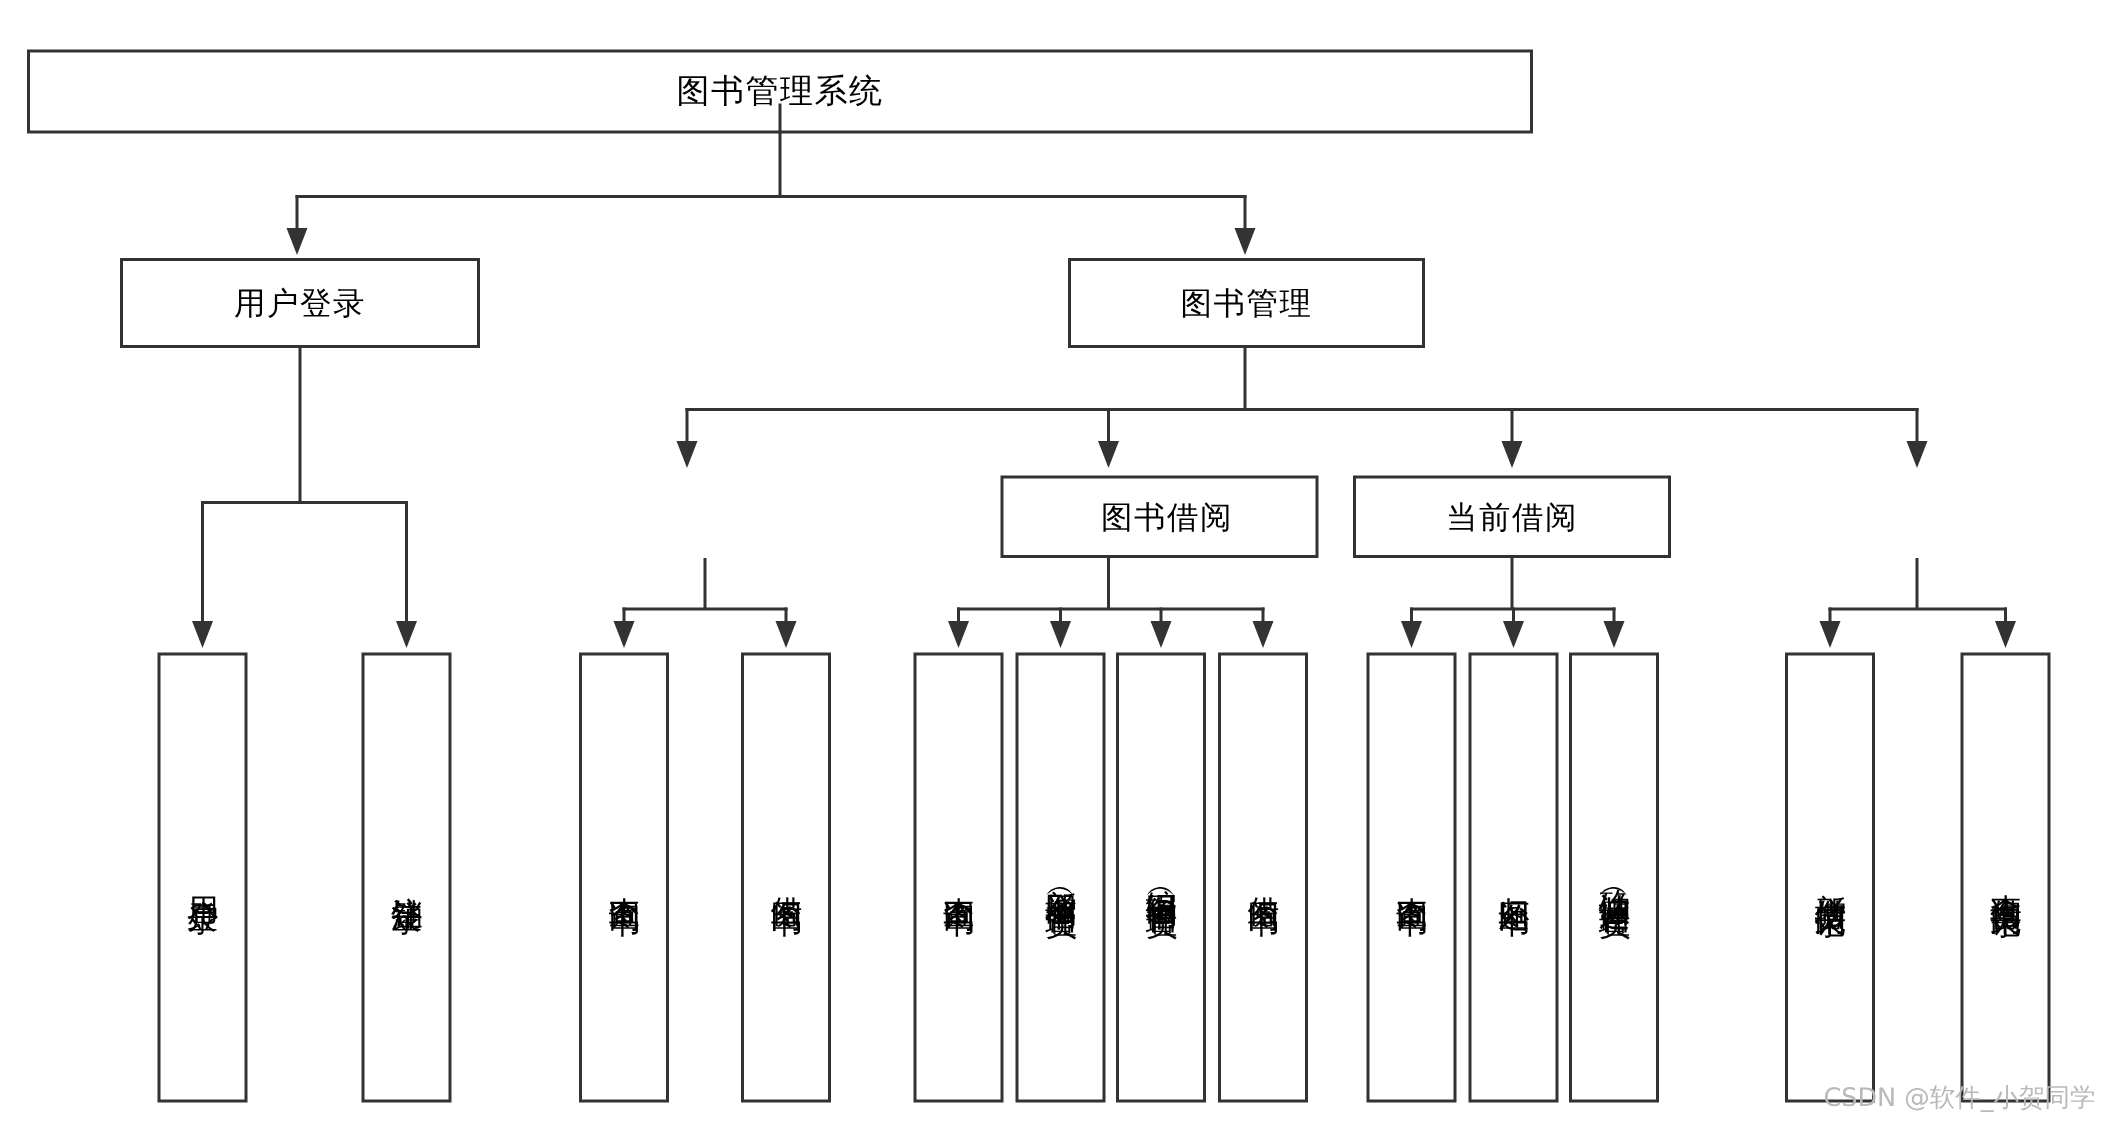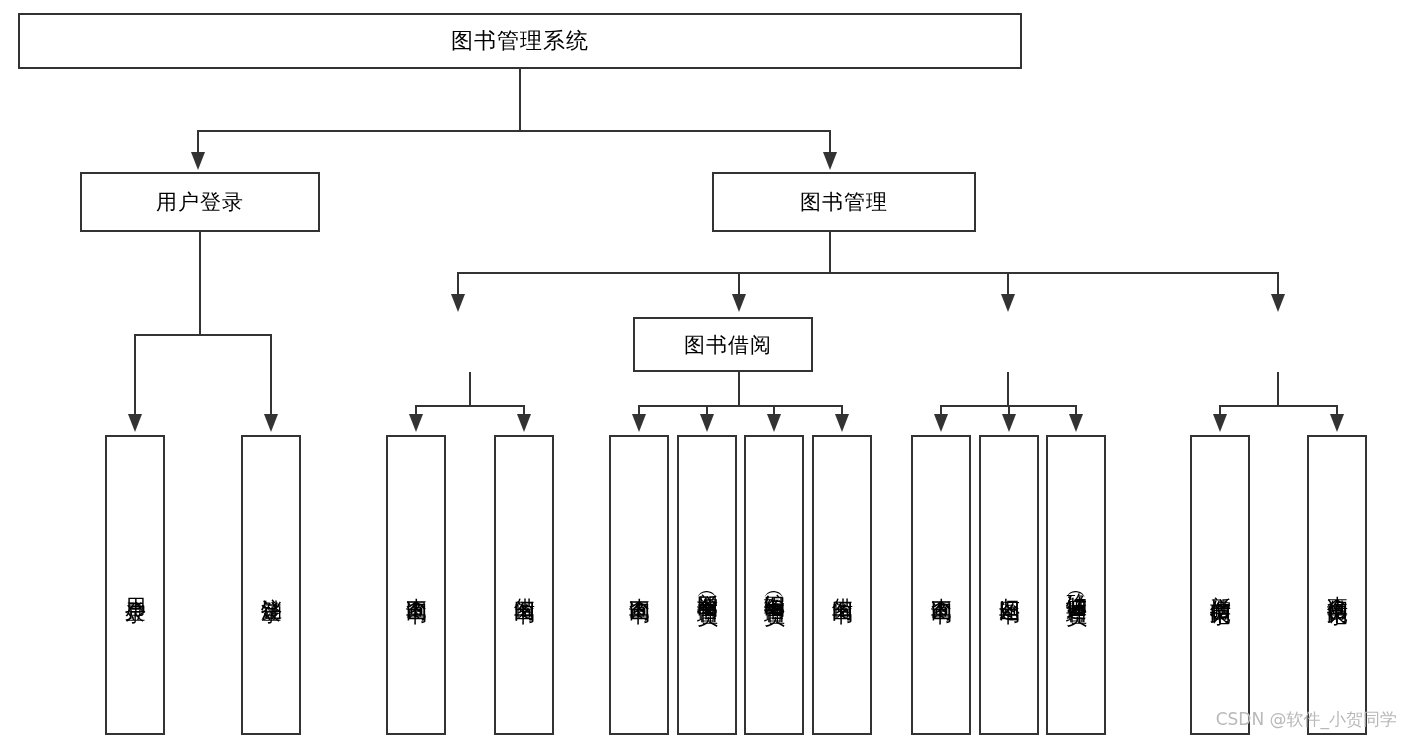--- a/index.html
+++ b/index.html
@@ -28,20 +28,21 @@
     align-items: center;
     justify-content: center;
     color: #000000;
   }
   .node.h-node {
     font-size: 21px;
     letter-spacing: 1px;
   }
   .node.root {
     font-size: 22px;
+    margin-top: 20px;
   }
   
   .node.v-node {
     font-size: 21px;
     align-items: center;
     justify-content: center;
     padding: 4px 0;
   }
   .v-text {
     writing-mode: vertical-rl;
@@ -64,21 +65,21 @@
     width: 0;
     height: 0;
     border-left: 7px solid transparent;
     border-right: 7px solid transparent;
     border-top: 18px solid #333333;
   }
   
   #watermark {
     position: absolute;
     right: 8px;
-    bottom: 16px;
+    bottom: 4px;
     font-size: 17px;
     color: #b9b9b9;
     white-space: nowrap;
     font-family: "DejaVu Sans", "Liberation Sans", sans-serif;
   }
 </style>
 </head>
 <body>
 
 <div id="canvas">
@@ -94,21 +95,21 @@
   <div class="ln v" style="left:197px; top:130px; width:2px; height:26px;"></div>
   <div class="arrow" style="left:191px; top:152px;"></div>
 
   <div class="ln v" style="left:829px; top:130px; width:2px; height:26px;"></div>
   <div class="arrow" style="left:823px; top:152px;"></div>
 
   <div class="node h-node" style="left:80px; top:172px; width:240px; height:60px;">
     <span>用户登录</span>
   </div>
 
-  <div class="node h-node" style="left:712px; top:172px; width:264px; height:60px;">
+  <div class="node h-node" style="left:712px; top:172px; width:238px; height:60px;">
     <span>图书管理</span>
   </div>
 
   <div class="ln v" style="left:199px; top:232px; width:2px; height:103px;"></div>
   <div class="ln h" style="left:134px; top:334px; width:136px; height:2px;"></div>
   <div class="ln v" style="left:134px; top:334px; width:2px; height:84px;"></div>
   <div class="arrow" style="left:128px; top:414px;"></div>
   <div class="ln v" style="left:270px; top:334px; width:2px; height:84px;"></div>
   <div class="arrow" style="left:264px; top:414px;"></div>
 
@@ -121,24 +122,27 @@
   <div class="ln v" style="left:738px; top:272px; width:2px; height:26px;"></div>
   <div class="arrow" style="left:732px; top:294px;"></div>
 
   <div class="ln v" style="left:1007px; top:272px; width:2px; height:26px;"></div>
   <div class="arrow" style="left:1001px; top:294px;"></div>
 
   <div class="ln v" style="left:1277px; top:272px; width:2px; height:26px;"></div>
   <div class="arrow" style="left:1271px; top:294px;"></div>
 
 
-  <div class="node h-node" style="left:633px; top:317px; width:180px; height:55px;padding-left:10px;">
+  <div class="node h-node" style="left:667px; top:317px; width:212px; height:55px;padding-left:10px;">
     <span>图书借阅</span>
   </div>
 
+  <div class="node h-node" style="left:902px; top:317px; width:212px; height:55px;">
+    <span>当前借阅</span>
+  </div>
 
 
   <div class="ln v" style="left:469px; top:372px; width:2px; height:34px;"></div>
   <div class="ln h" style="left:415px; top:405px; width:110px; height:2px;"></div>
   <div class="ln v" style="left:415px; top:405px; width:2px; height:13px;"></div>
   <div class="arrow" style="left:409px; top:414px;"></div>
   <div class="ln v" style="left:523px; top:405px; width:2px; height:13px;"></div>
   <div class="arrow" style="left:517px; top:414px;"></div>
 
   <div class="ln v" style="left:738px; top:372px; width:2px; height:34px;"></div>

